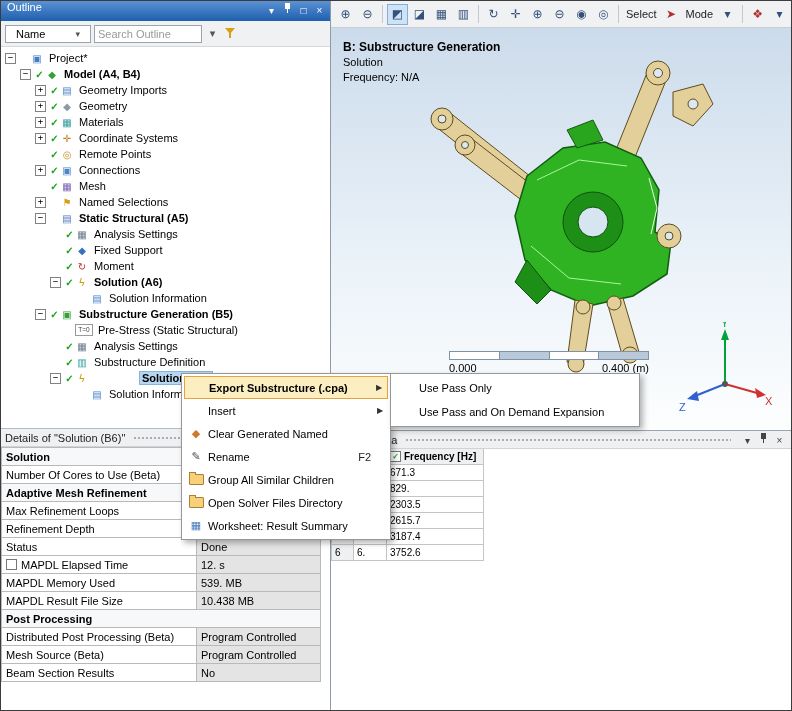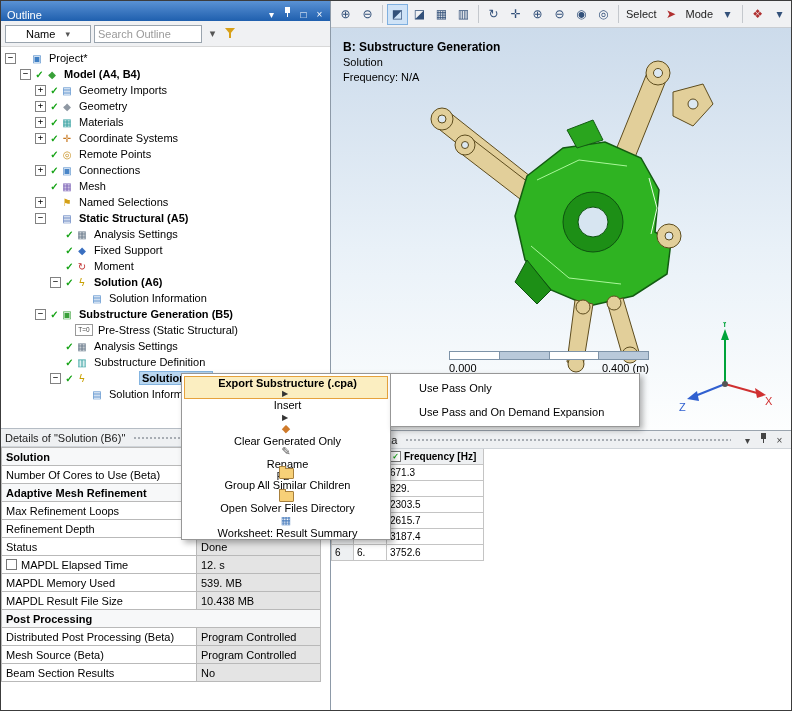--- a/index.html
+++ b/index.html
@@ -2,26 +2,26 @@
 <html><head>
 <meta charset="utf-8">
 <style>
   html,body{margin:0;padding:0;background:#d9d9d9;}
   .app{position:relative;width:792px;height:711px;border:1px solid #3c3c3c;box-sizing:border-box;
        background:#fff;font-family:"Liberation Sans",sans-serif;font-size:11px;color:#000;overflow:hidden;}
 
   
   .left{position:absolute;left:0;top:0;width:330px;height:709px;border-right:1px solid #8d9aa8;box-sizing:border-box;background:#fff;}
   .outline{position:absolute;left:0;top:0;width:329px;height:427px;display:flex;flex-direction:column;box-sizing:border-box;}
-  .titlebar{height:20px;background:linear-gradient(#5a92d4,#1f5fae);color:#fff;display:flex;align-items:flex-end;padding:0 3px 0 6px;flex:none;}
+  .titlebar{height:20px;background:linear-gradient(#5a92d4,#1f5fae);color:#fff;display:flex;align-items:flex-start;padding:0 3px 0 6px;flex:none;}
   .titlebar .cap-title{flex:1;}
   .cap-ic{width:15px;height:14px;display:inline-flex;align-items:center;justify-content:center;margin-left:1px;font-size:10px;color:#444;}
   .titlebar .cap-ic{color:#fff;}
   .otoolbar{height:25px;background:#f0f1f3;display:flex;align-items:center;gap:3px;padding:0 4px;border-bottom:1px solid #d8d8d8;flex:none;}
-  .combo{width:86px;height:18px;background:#fff;border:1px solid #9aa4ae;display:flex;align-items:center;padding:0 20px;box-sizing:border-box;}
+  .combo{width:86px;height:18px;background:#fff;border:1px solid #9aa4ae;display:flex;align-items:center;padding:0 10px;box-sizing:border-box;}
   .combo .cv{flex:1;}
   .combo .ca{color:#555;font-size:9px;}
   .search{width:108px;height:18px;border:1px solid #9aa4ae;padding:0 3px;font-family:"Liberation Sans",sans-serif;font-size:11px;color:#333;box-sizing:border-box;}
   .search::placeholder{color:#999;}
   .tb-ic{width:15px;height:16px;display:inline-flex;align-items:center;justify-content:center;color:#555;}
   .funnel{width:11px;height:11px;position:relative;display:inline-block;}
   .funnel::before{content:"";position:absolute;left:0;top:0;border-left:5px solid transparent;border-right:5px solid transparent;border-top:6px solid #d8a018;}
   .funnel::after{content:"";position:absolute;left:4px;top:5px;width:2px;height:5px;background:#d8a018;}
   .tree{flex:1;background:#fff;overflow:hidden;padding-top:3px;}
   .trow{height:16px;display:flex;align-items:center;white-space:nowrap;}
@@ -70,21 +70,21 @@
   .throw{display:flex;height:16px;}
   .tc{border-right:1px solid #c4c4c4;border-bottom:1px solid #c4c4c4;display:flex;align-items:center;padding:0 3px;box-sizing:border-box;overflow:hidden;white-space:nowrap;background:#fff;}
   .tc0{width:22px;background:#eef0f2;}
   .tc1{width:33px;}
   .tc2{width:97px;}
   .th{background:#eef0f2;font-weight:bold;}
   .tcb{display:inline-flex;width:9px;height:9px;border:1px solid #777;background:#fff;color:#15a315;font-size:8px;line-height:8px;align-items:center;justify-content:center;margin-right:3px;flex:none;}
 
   
   .cmenu{position:absolute;left:180px;top:372px;width:210px;background:#fff;border:1px solid #979797;box-shadow:3px 3px 6px rgba(0,0,0,.3);padding:2px;z-index:40;box-sizing:border-box;}
-  .mitem{height:23px;display:flex;align-items:center;padding:0 3px;box-sizing:border-box;flex-direction:column;}
+  .mitem{height:23px;display:flex;align-items:center;padding:0 3px;box-sizing:border-box;}
   .mi-ic{width:18px;flex:none;display:flex;align-items:center;justify-content:center;font-size:11px;}
   .mi-label{flex:1;padding-left:3px;white-space:nowrap;}
   .mi-short{color:#222;margin-right:6px;}
   .mi-arrow{width:8px;font-size:8px;color:#333;}
   .mitem.hl{background:#fbeec1;border:1px solid #e6a23c;}
   .mitem.hl .mi-label{font-weight:bold;}
   .smenu{position:absolute;left:389px;top:372px;width:250px;background:#fff;border:1px solid #979797;box-shadow:3px 3px 6px rgba(0,0,0,.3);padding:2px;z-index:41;box-sizing:border-box;}
   .sitem{height:24px;display:flex;align-items:center;padding:0 6px 0 26px;white-space:nowrap;}
 
   .folder{width:13px;height:9px;background:#f7d078;border:1px solid #a8803c;border-radius:1px;position:relative;display:inline-block;}
@@ -500,21 +500,21 @@
         <span class="mi-label">Export Substructure (.cpa)</span>
         <span class="mi-arrow">▶</span>
       </div>
       <div class="mitem">
         <span class="mi-ic"></span>
         <span class="mi-label">Insert</span>
         <span class="mi-arrow">▶</span>
       </div>
       <div class="mitem">
         <span class="mi-ic" style="color: rgb(207, 122, 42);">◆</span>
-        <span class="mi-label">Clear Generated Only</span>
+        <span class="mi-label">Clear Generated Named</span>
         <span class="mi-arrow"></span>
       </div>
       <div class="mitem">
         <span class="mi-ic" style="color: rgb(85, 85, 85);">✎</span>
         <span class="mi-label">Rename</span>
         <span class="mi-short">F2</span>
         <span class="mi-arrow"></span>
       </div>
       <div class="mitem">
         <span class="mi-ic">

